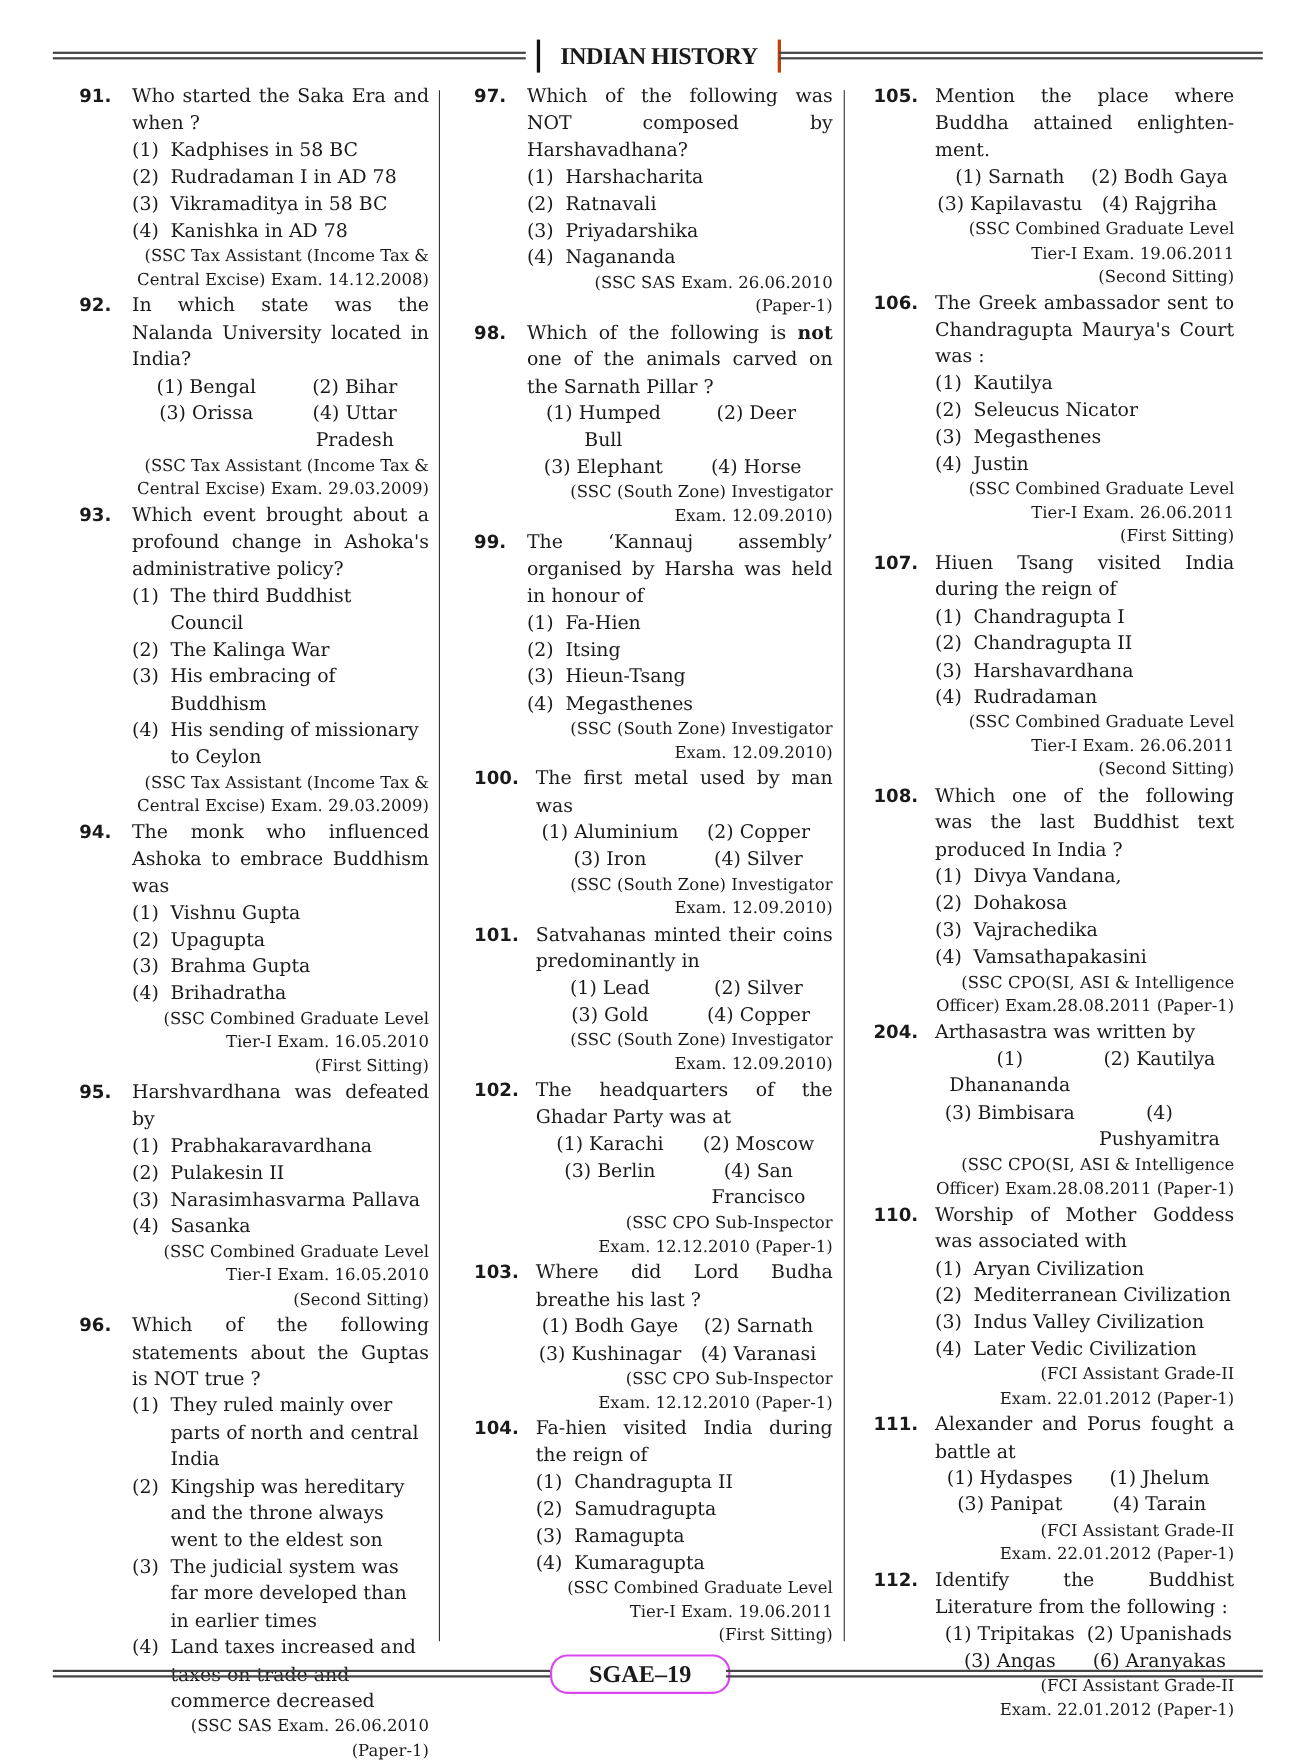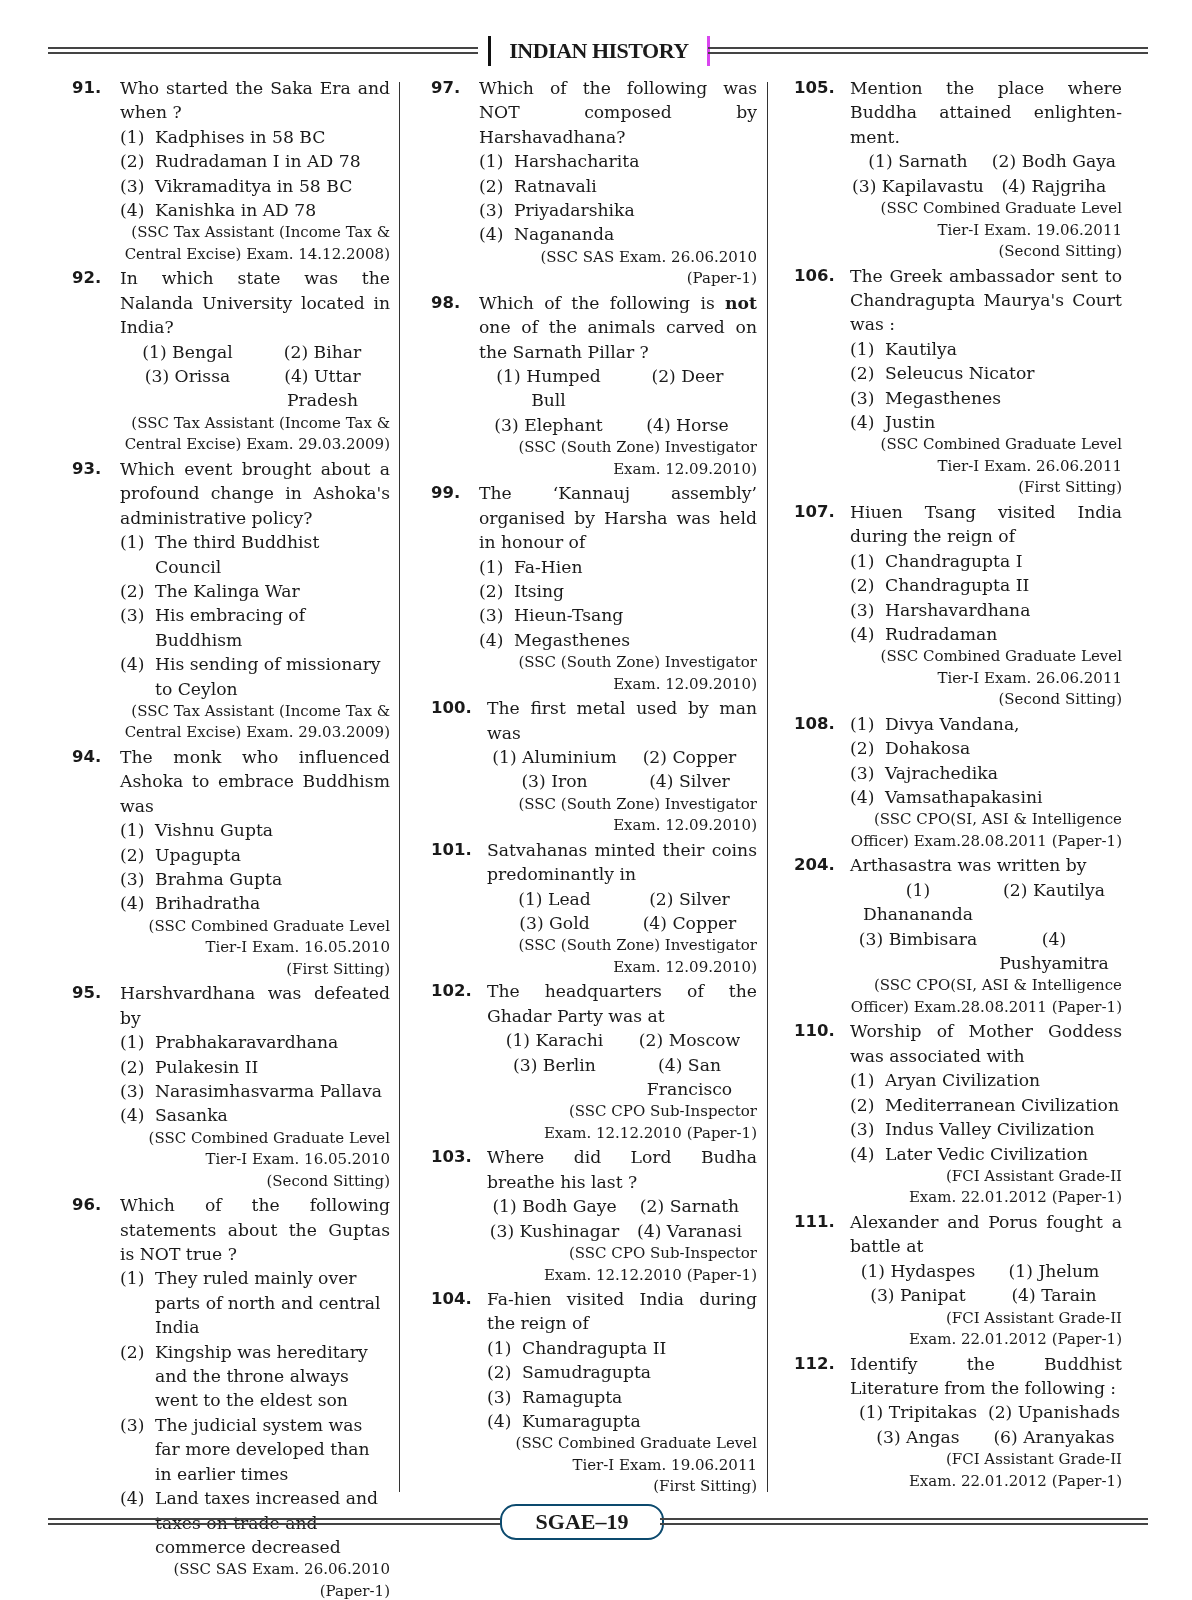--- a/index.html
+++ b/index.html
@@ -1,41 +1,41 @@
 <!DOCTYPE html>
 <html><head>
 <meta charset="utf-8">
 <style>
   html, body { margin:0; padding:0; background:#fff; }
   body { width:1192px; height:1600px; position:relative; font-family:"DejaVu Serif", serif; color:#1a1a1a; overflow:hidden; }
   .header { position:absolute; top:36px; left:48px; width:1100px; height:30px; }
   .rule-l, .rule-r { position:absolute; top:11px; height:3px; border-top:2px solid #444; border-bottom:2px solid #444; }
   .rule-l { left:0; width:430px; }
   .rule-r { left:660px; width:440px; }
-  .title-box { position:absolute; left:440px; top:0; width:216px; height:30px; border-left:3px solid #111; border-right:3px solid #d946ef; text-align:center; }
+  .title-box { position:absolute; left:440px; top:0; width:216px; height:30px; border-left:3px solid #111; border-right:3px solid #c2410c; text-align:center; }
   .title { font-family:"Liberation Serif", serif; font-weight:bold; font-size:22px; letter-spacing:-0.5px; line-height:30px; }
   .col { position:absolute; top:76px; font-size:17.2px; line-height:24.4px; }
   .col1 { left:56px; width:334px; }
   .col2 { left:415px; width:342px; }
   .col3 { left:778px; width:344px; }
   .vline { position:absolute; top:82px; height:1410px; border-left:1px solid #333; }
   .q { position:relative; padding-left:48px;margin-left:16px; }
   .q.wide { padding-left:56px; }
   .qnum { position:absolute; left:0; top:0; font-family:"DejaVu Sans", sans-serif; font-weight:bold; font-size:16.5px; }
   .qtext { text-align:justify; }
   .opt { position:relative; padding-left:35px; }
   .opt .on { position:absolute; left:0; top:0; }
   .opt2 { display:flex; }
   .opt2 span { flex:0 0 50%;text-align:center; }
   .src { text-align:right; font-size:15px; line-height:21.5px; margin-bottom:1px; }
   .footer { position:absolute; top:1504px; left:48px; width:1100px; height:36px; }
   .frule-l, .frule-r { position:absolute; top:14px; height:3px; border-top:2px solid #444; border-bottom:2px solid #444; }
   .frule-l { left:0; width:452px; }
   .frule-r { left:612px; width:488px; }
-  .page-box { position:absolute; left:452px; top:0; width:160px; height:32px; border:2px solid #0c4a6e; border-radius:16px; text-align:center; }
+  .page-box { position:absolute; left:452px; top:0; width:160px; height:32px; border:2px solid #d946ef; border-radius:16px; text-align:center; }
   .page-num { font-family:"Liberation Serif", serif; font-weight:bold; font-size:22px; line-height:32px; }
 </style>
 </head>
 <body>
 
 <div class="header">
   <div class="rule-l"></div>
   <div class="title-box">
     <span class="title">INDIAN HISTORY</span>
   </div>
@@ -282,20 +282,21 @@
       <div class="opt"><span class="on">(3)</span><span>Harshavardhana</span></div>
       <div class="opt"><span class="on">(4)</span><span>Rudradaman</span></div>
       <div class="src">
         <div>(SSC Combined Graduate Level</div>
         <div>Tier-I Exam. 26.06.2011</div>
         <div>(Second  Sitting)</div>
       </div>
     </div>
     <div class="q wide">
       <span class="qnum">108.</span>
+      <div class="qtext">Which one of the following was the last Buddhist text produced In India ?</div>
       <div class="opt"><span class="on">(1)</span><span>Divya Vandana,</span></div>
       <div class="opt"><span class="on">(2)</span><span>Dohakosa</span></div>
       <div class="opt"><span class="on">(3)</span><span>Vajrachedika</span></div>
       <div class="opt"><span class="on">(4)</span><span>Vamsathapakasini</span></div>
       <div class="src">
         <div>(SSC CPO(SI, ASI &amp; Intelligence</div>
         <div>Officer) Exam.28.08.2011 (Paper-1)</div>
       </div>
     </div>
     <div class="q wide">

